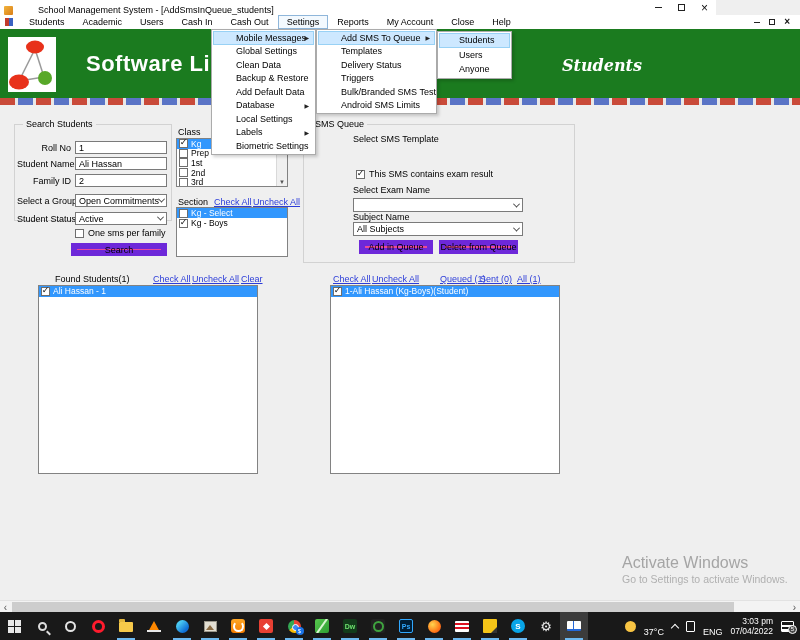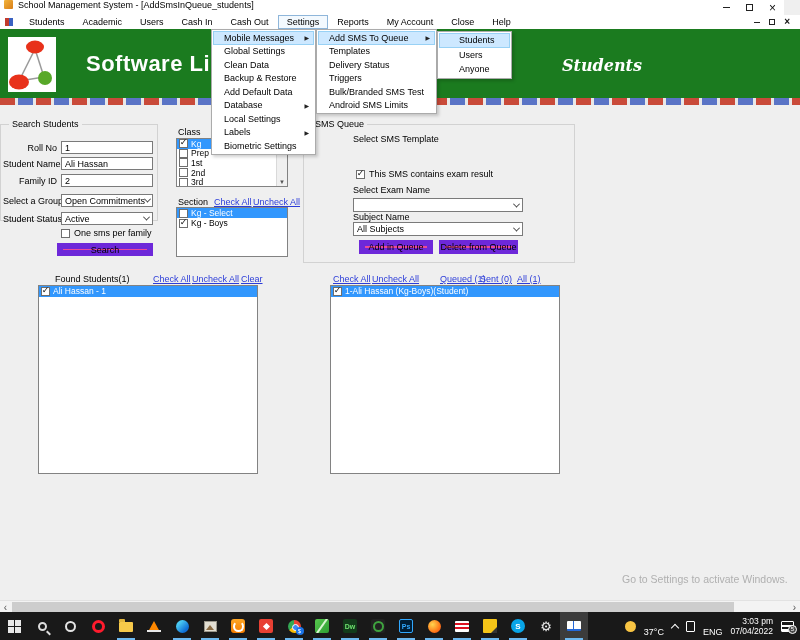--- a/index.html
+++ b/index.html
@@ -1,21 +1,21 @@
 <!DOCTYPE html>
 <html><head>
 <meta charset="utf-8">
 <style>
   *{margin:0;padding:0;box-sizing:border-box;}
   html,body{background:#555;}
   body{font-family:"Liberation Sans",sans-serif;}
   #root{position:relative;width:800px;height:640px;background:#efefef;overflow:hidden;font-size:9px;color:#000;margin:0 auto;}
 
   
-  .titlebar{position:absolute;left:0;top:0;width:784px;height:15px;background:#fff;display:flex;align-items:flex-start;}
+  .titlebar{position:absolute;left:0;top:0;width:716px;height:15px;background:#fff;display:flex;align-items:flex-end;gap:20px;}
   .app-icon{width:9px;height:9px;margin:0 5px 0 4px;background:linear-gradient(135deg,#f2b43c,#d97e18);border-radius:1px;flex:none;}
   .title-text{font-size:9px;white-space:nowrap;}
   .win-controls{position:absolute;right:8px;top:0;height:15px;display:flex;gap:16px;align-items:center;}
   .ctl-min{width:7px;height:1px;background:#222;}
   .ctl-max{width:7px;height:7px;border:1px solid #222;}
   .ctl-close{font-size:12px;line-height:10px;color:#111;}
 
   
   .menubar{position:absolute;left:0;top:15px;width:800px;height:14px;background:#fff;display:flex;align-items:center;}
   .mdi-icon{width:8px;height:8px;margin:0 7px 0 5px;background:linear-gradient(90deg,#c23b2e 50%,#3a62c2 50%);flex:none;}
@@ -47,21 +47,21 @@
   .cbrow{position:absolute;display:flex;align-items:center;gap:4px;white-space:nowrap;}
   .link{position:absolute;color:#2b3cd9;text-decoration:underline;white-space:nowrap;cursor:pointer;}
   .listbox{position:absolute;background:#fff;border:1px solid #828282;overflow:hidden;}
   .lbrow{height:10px;display:flex;align-items:center;gap:3px;padding-left:2px;white-space:nowrap;font-size:8.5px;}
   .lbrow.sel{background:#3297fd;color:#fff;}
   .vscroll{position:absolute;top:0;right:0;bottom:0;width:11px;background:#f0f0f0;border-left:1px solid #d9d9d9;display:flex;flex-direction:column;justify-content:space-between;align-items:center;}
   .varr{font-size:6px;color:#555;line-height:8px;}
 
   
   .menu{position:absolute;background:#fff;border:1px solid #ababab;box-shadow:2px 2px 3px rgba(0,0,0,.18);z-index:30;padding:1px;}
-  .mi{height:13.5px;display:flex;align-items:center;padding-left:11px;position:relative;white-space:nowrap;}
+  .mi{height:13.5px;display:flex;align-items:center;padding-left:23px;position:relative;white-space:nowrap;}
   .mi .arr{position:absolute;right:5px;font-size:6px;color:#222;}
   .mi.hl{background:#cde8ff;outline:1px solid #98d1f5;outline-offset:-1px;}
 
   
   .wm1{position:absolute;left:622px;top:554px;font-size:16px;color:#a5a5a5;}
   .wm2{position:absolute;left:622px;top:573px;font-size:10.5px;color:#b0b0b0;}
 
   
   .hscroll{position:absolute;left:0;top:600px;width:800px;height:12px;background:#f3f3f3;border-top:1px solid #e2e2e2;}
   .hthumb{position:absolute;left:12px;top:1px;width:722px;height:10px;background:#cdcdcd;}
@@ -163,21 +163,21 @@
         <ellipse cx="11" cy="45" rx="10" ry="7.5" fill="#e8311a"></ellipse>
         <circle cx="37" cy="41" r="7" fill="#55a târ829" fill-opacity="0"></circle>
         <circle cx="37" cy="41" r="7" fill="#58a829"></circle>
       </svg>
     </span>
     <span class="brand">Software Link</span>
     <span class="page-head">Students</span>
   </div>
   <div class="stripes"></div>
 
-  <div class="groupbox" style="left:0;top:124px;width:158px;height:97px;">
+  <div class="groupbox" style="left:14px;top:124px;width:158px;height:97px;">
     <span class="gb-legend">Search Students</span>
     <span class="flabel r" style="left:2px;top:18px;width:54px;">Roll No</span>
     <span class="tbx" style="left:60px;top:16px;width:92px;">1</span>
     <span class="flabel r" style="left:2px;top:34px;width:54px;">Student Name</span>
     <span class="tbx" style="left:60px;top:32px;width:92px;">Ali Hassan</span>
     <span class="flabel r" style="left:2px;top:51px;width:54px;">Family ID</span>
     <span class="tbx" style="left:60px;top:49px;width:92px;">2</span>
     <span class="flabel r" style="left:2px;top:71px;width:54px;">Select a Group</span>
     <span class="cbo" style="left:60px;top:69px;width:92px;">
         <span>Open Commitments</span>
@@ -284,20 +284,21 @@
   <span class="link" style="left:517px;top:274px;">All (1)</span>
   <div class="listbox" style="left:330px;top:285px;width:230px;height:189px;">
     <div class="lbrow sel" style="height:10.5px;">
         <span class="cb">
           <i>✓</i>
         </span>
         <span>1-Ali Hassan (Kg-Boys)(Student)</span>
       </div>
   </div>
 
+  <div class="wm1">Activate Windows</div>
   <div class="wm2">Go to Settings to activate Windows.</div>
 
   <div class="menu" style="left:211px;top:29px;width:105px;">
     <div class="mi hl">
         <span>Mobile Messages</span>
         <span class="arr">▶</span>
       </div>
     <div class="mi">
         <span>Global Settings</span>
       </div>

